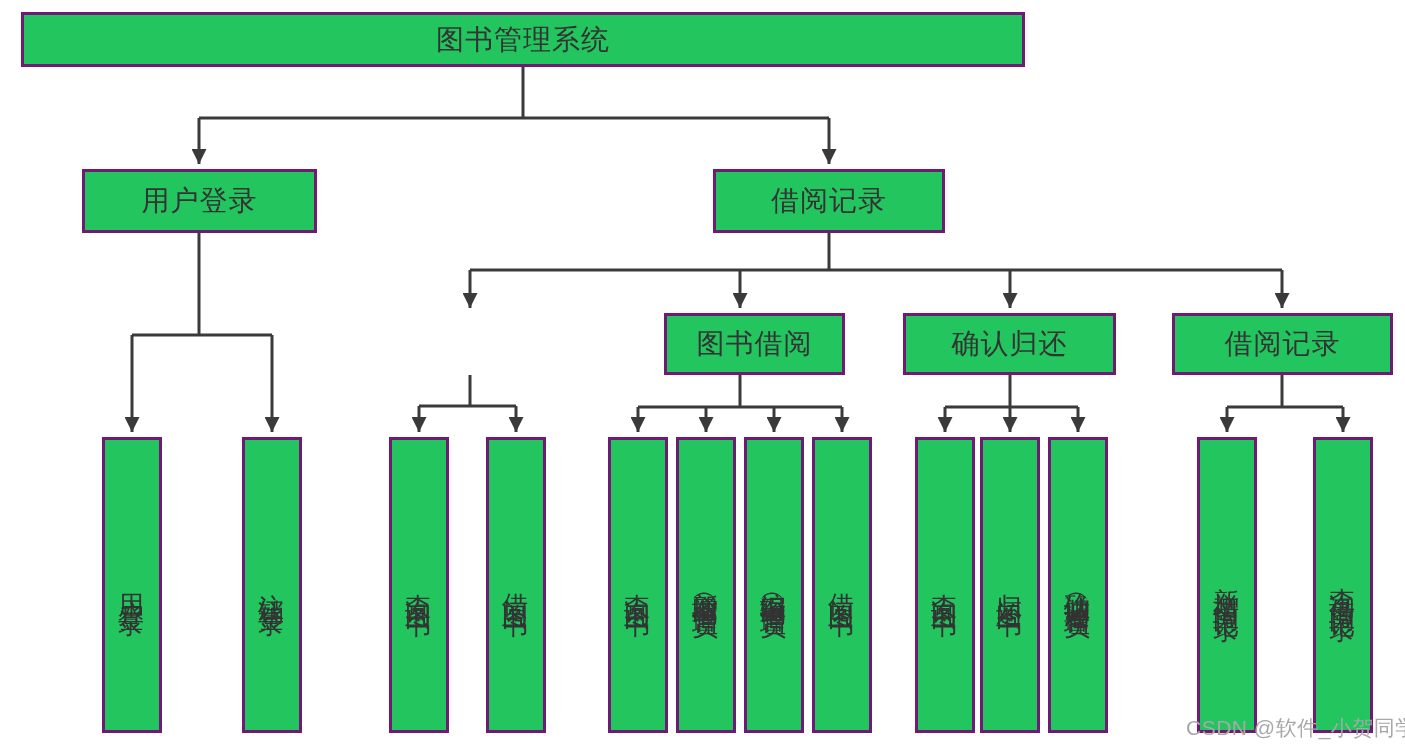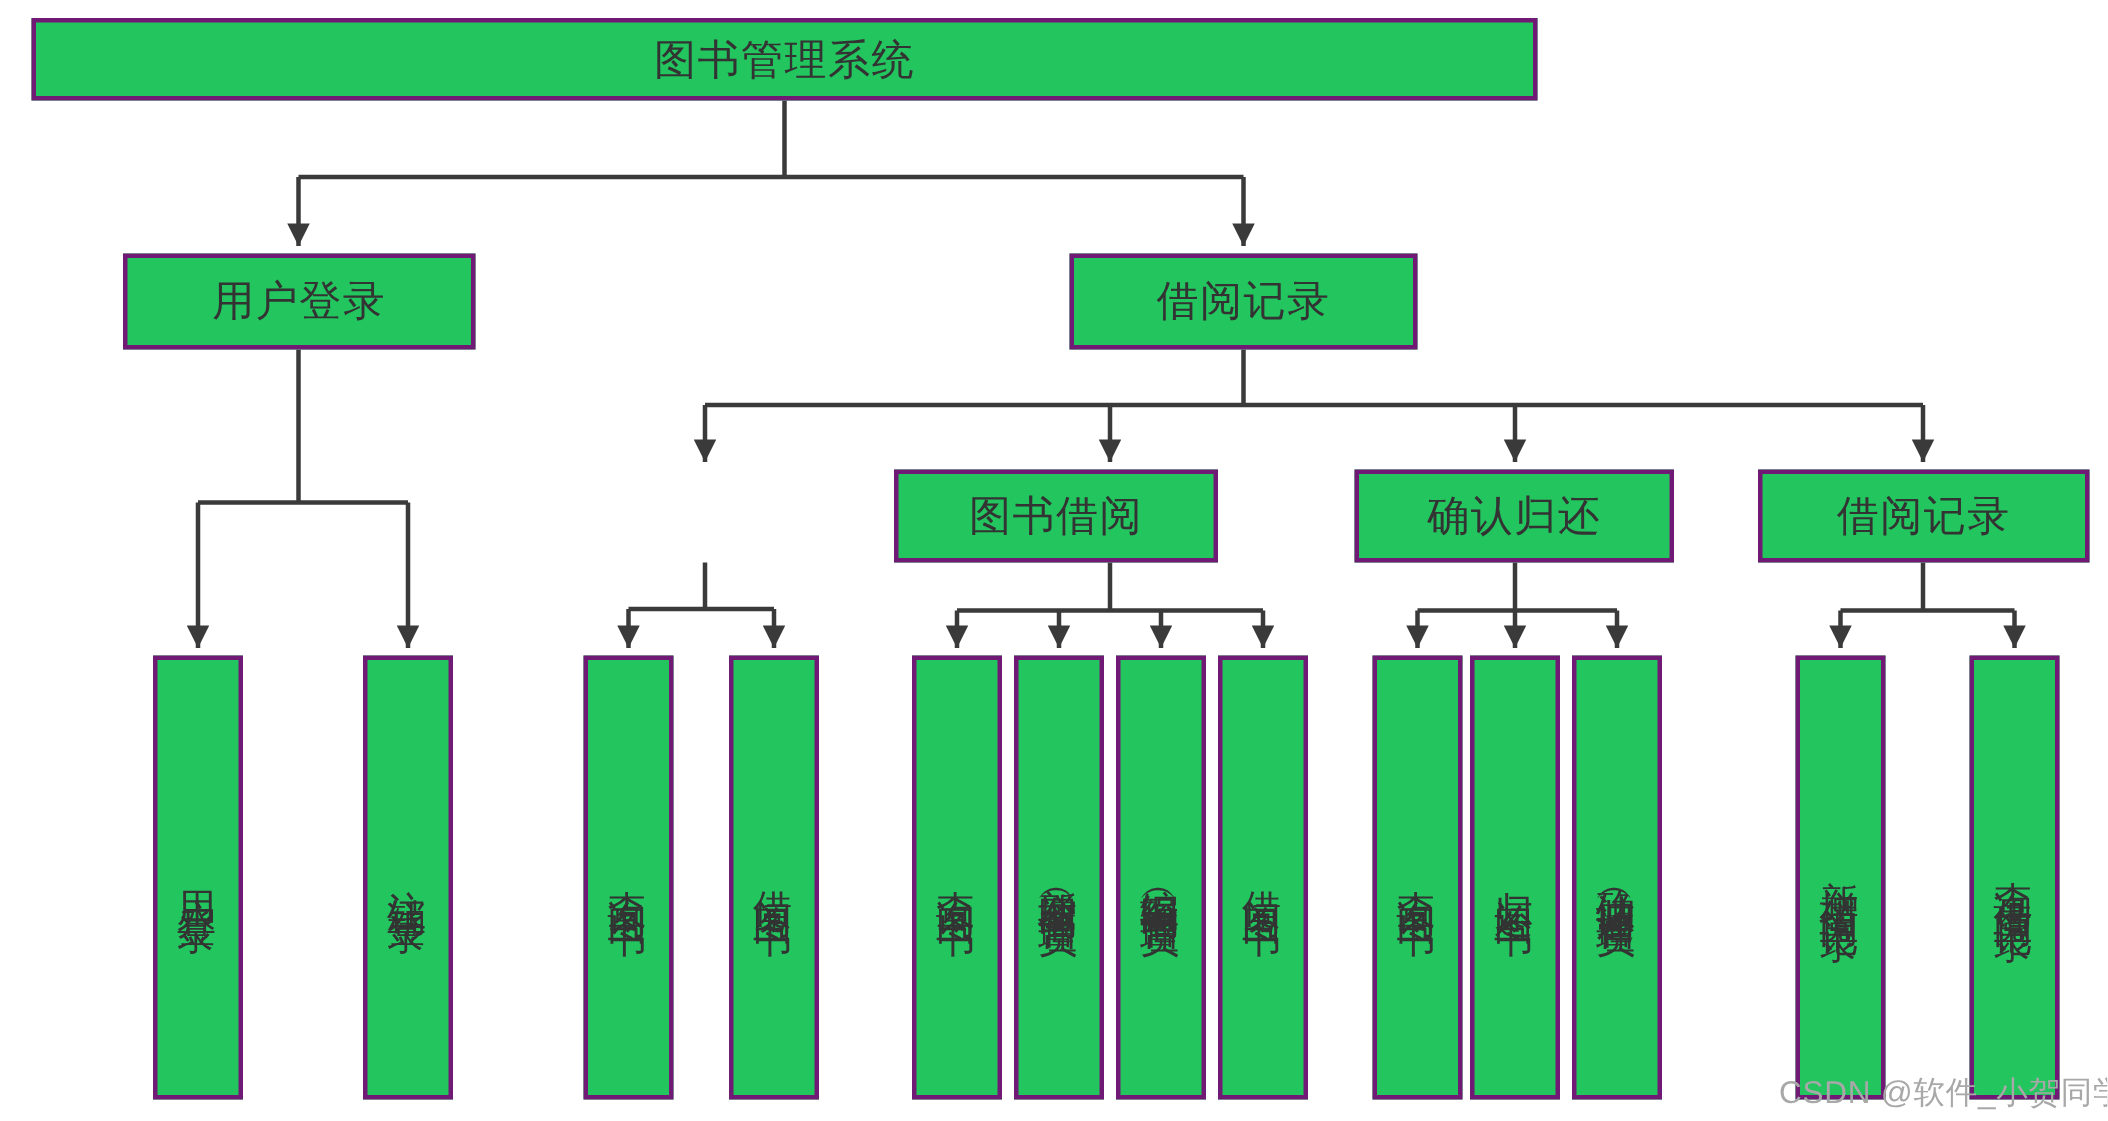--- a/index.html
+++ b/index.html
@@ -94,21 +94,21 @@
       <path d="M1227,407 V432" marker-end="url(#arrow)"></path>
       <path d="M1343,407 V432" marker-end="url(#arrow)"></path>
     </g>
   </svg>
 
   <div class="node hnode" style="left:21px;top:12px;width:1004px;height:55px;">图书管理系统</div>
 
   <div class="node hnode" style="left:82px;top:169px;width:235px;height:64px;">用户登录</div>
   <div class="node hnode" style="left:713px;top:169px;width:232px;height:64px;">借阅记录</div>
 
-  <div class="node hnode" style="left:596px;top:313px;width:216px;height:62px;">图书借阅</div>
+  <div class="node hnode" style="left:664px;top:313px;width:181px;height:62px;">图书借阅</div>
   <div class="node hnode" style="left:903px;top:313px;width:213px;height:62px;">确认归还</div>
   <div class="node hnode" style="left:1172px;top:313px;width:221px;height:62px;">借阅记录</div>
 
   <div class="node vnode" style="left:102px;">
     <span>用户登录</span>
     </div>
   <div class="node vnode" style="left:242px;">
     <span>注销登录</span>
     </div>
 

